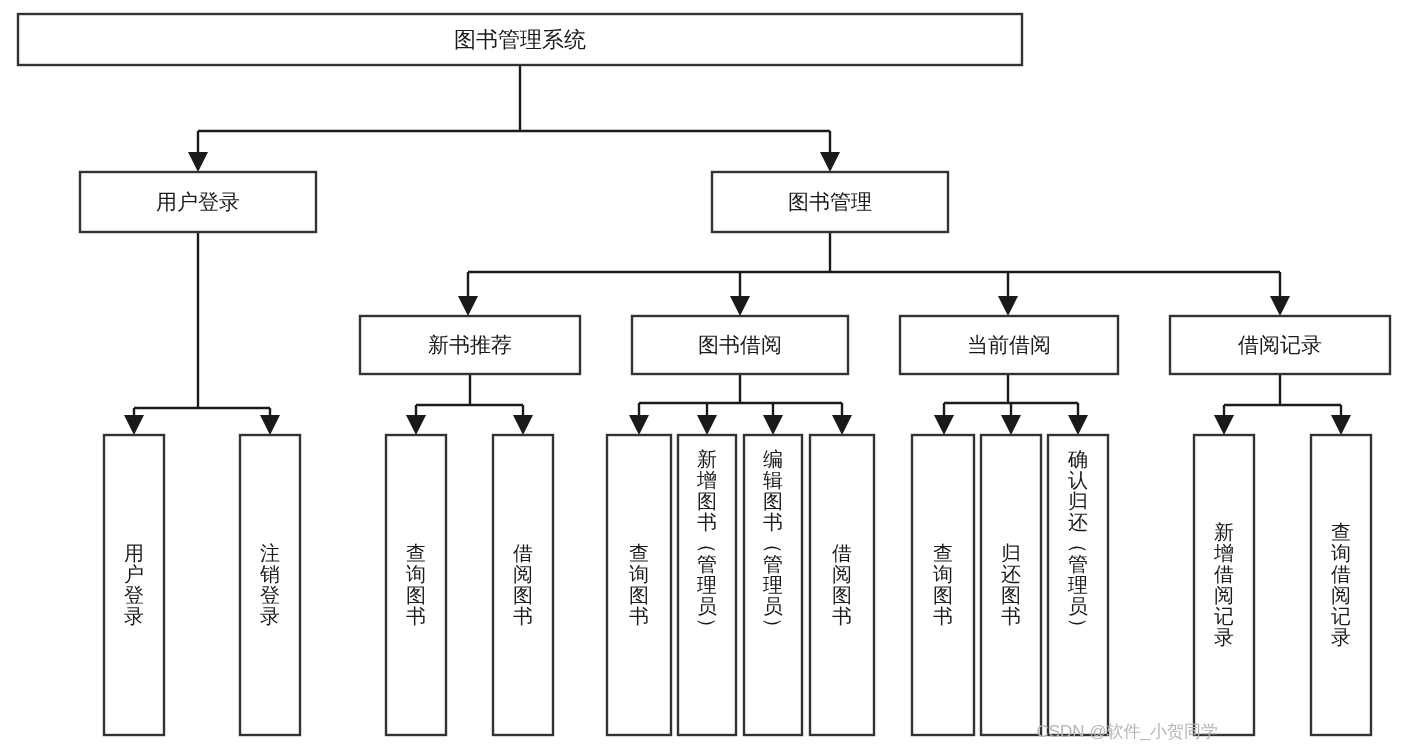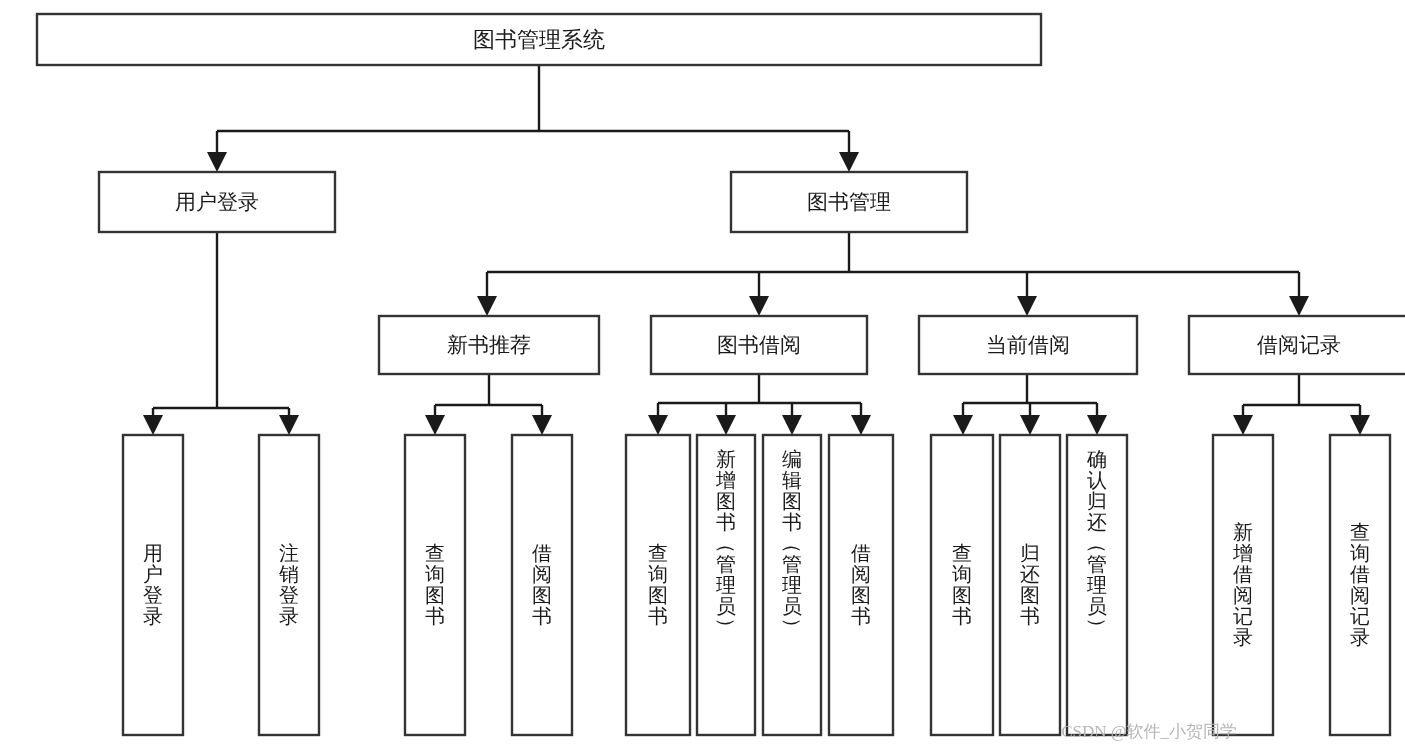--- a/index.html
+++ b/index.html
@@ -12,21 +12,20 @@
     width: 1405px;
     height: 747px;
     overflow: hidden;
     font-family: "DejaVu Sans", "Liberation Sans", sans-serif;
   }
   #diagram-root {
     position: relative;
     width: 1226px;
     height: 747px;
     background: #ffffff;
-    margin-left: 19px;
   }
   svg#diagram-svg {
     position: absolute;
     left: 0;
     top: 0;
     width: 1405px;
     height: 747px;
     display: block;
   }
   .node-box {
@@ -76,21 +75,21 @@
   }
   .vlabel span.paren {
     display: block;
     height: 21px;
     transform: rotate(90deg);
   }
   #watermark {
     position: absolute;
     right: 8px;
     bottom: 4px;
-    font-family: Liberation Serif, serif;
+    font-family: Liberation Sans, sans-serif;
     font-size: 17px;
     color: #b5b5b5;
     white-space: nowrap;
     pointer-events: none;
   }
 </style>
 </head>
 <body>
 
 <div id="diagram-root">

